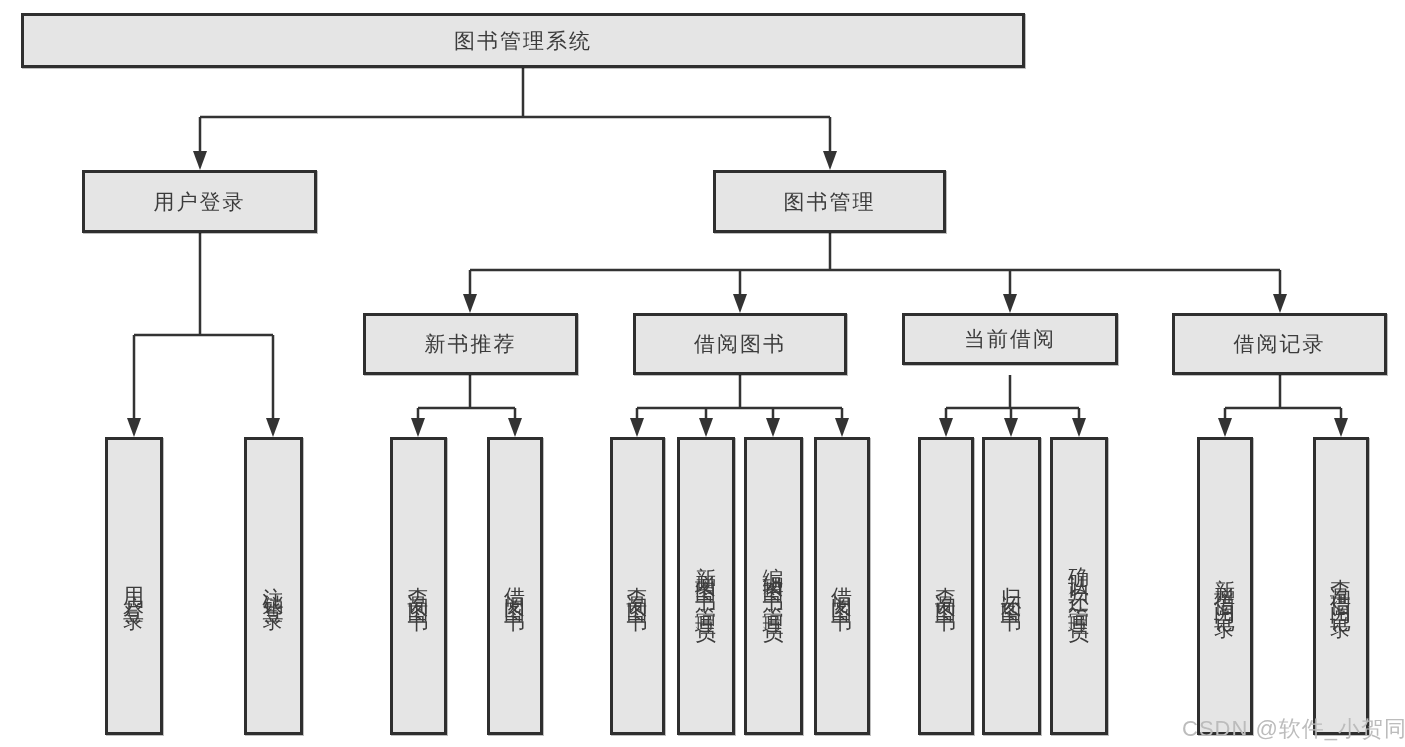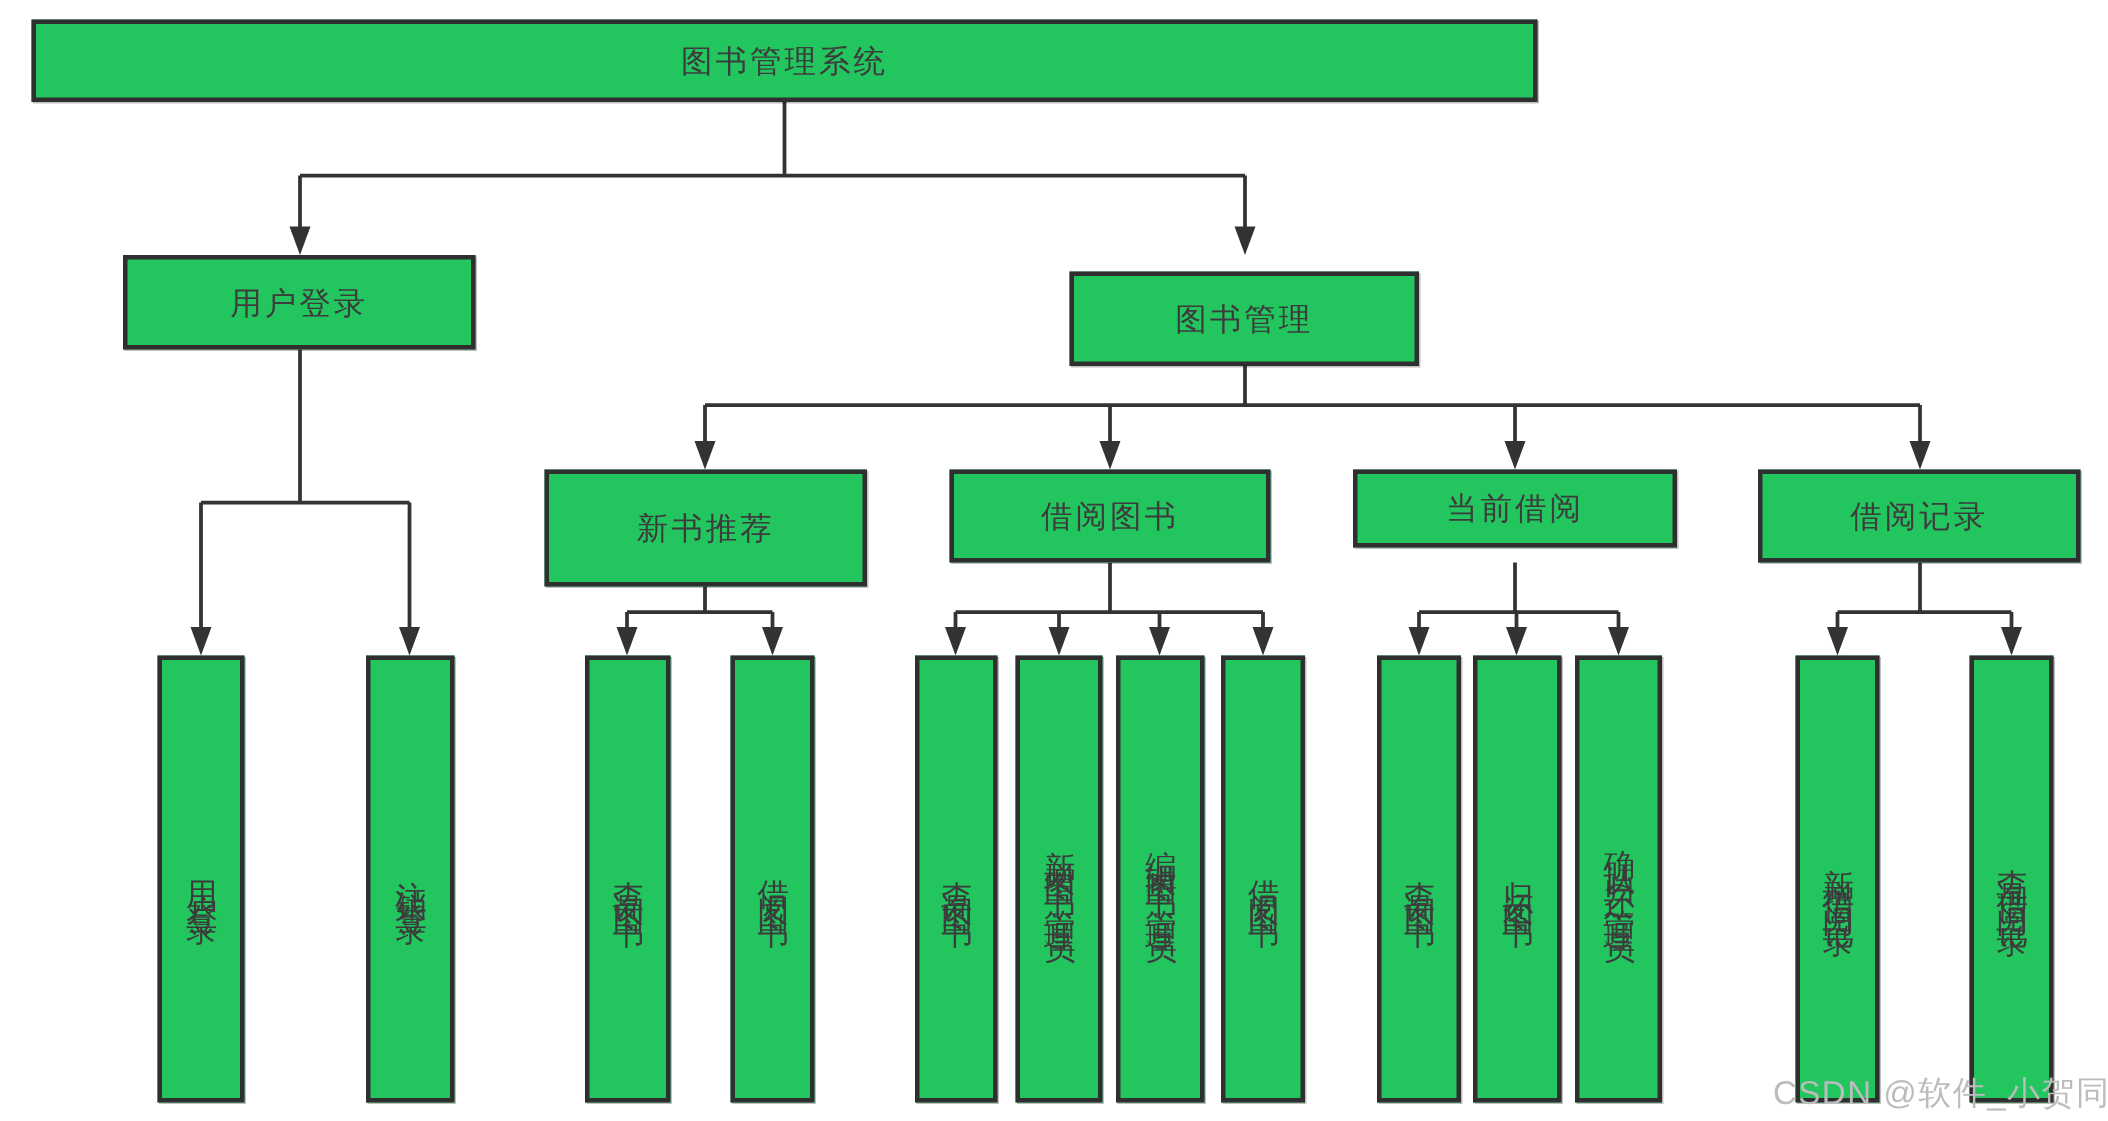--- a/index.html
+++ b/index.html
@@ -9,21 +9,21 @@
     height: 747px;
     background: #ffffff;
     font-family: "Liberation Sans", sans-serif;
     overflow: hidden;
   }
   .wires { position: absolute; left: 0; top: 0; width: 1405px; height: 747px; }
   .node {
     position: absolute;
     box-sizing: border-box;
     border: 3px solid #2f2f2f;
-    background: #22c55e;
+    background: #e5e5e5;
     color: #3c3c3c;
     display: flex;
     align-items: center;
     justify-content: center;
     font-size: 21px;
     letter-spacing: 2px;
     text-align: center;
     box-shadow: 1px 1px 0 rgba(0,0,0,0.25);
   }
   .node.vertical {
@@ -90,23 +90,23 @@
       <polygon points="1004,418 1018,418 1011,437"></polygon>
       <polygon points="1072,418 1086,418 1079,437"></polygon>
       <polygon points="1218,418 1232,418 1225,437"></polygon>
       <polygon points="1334,418 1348,418 1341,437"></polygon>
     </g>
   </svg>
 
   <div class="node" style="left:21px; top:13px; width:1004px; height:55px;">图书管理系统</div>
 
   <div class="node" style="left:82px; top:170px; width:235px; height:63px;">用户登录</div>
-  <div class="node" style="left:713px; top:170px; width:233px; height:63px;margin-top:11px;">图书管理</div>
+  <div class="node" style="left:713px; top:170px; width:233px; height:63px;">图书管理</div>
 
-  <div class="node" style="left:363px; top:313px; width:215px; height:78px;">新书推荐</div>
+  <div class="node" style="left:363px; top:313px; width:215px; height:62px;">新书推荐</div>
   <div class="node" style="left:633px; top:313px; width:214px; height:62px;">借阅图书</div>
   <div class="node" style="left:902px; top:313px; width:216px; height:52px;">当前借阅</div>
   <div class="node" style="left:1172px; top:313px; width:215px; height:62px;">借阅记录</div>
 
   <div class="node vertical" style="left:105px; top:437px; width:58px; height:298px;">用户登录</div>
   <div class="node vertical" style="left:244px; top:437px; width:59px; height:298px;">注销登录</div>
 
   <div class="node vertical" style="left:390px; top:437px; width:57px; height:298px;">查询图书</div>
   <div class="node vertical" style="left:487px; top:437px; width:56px; height:298px;">借阅图书</div>
 

